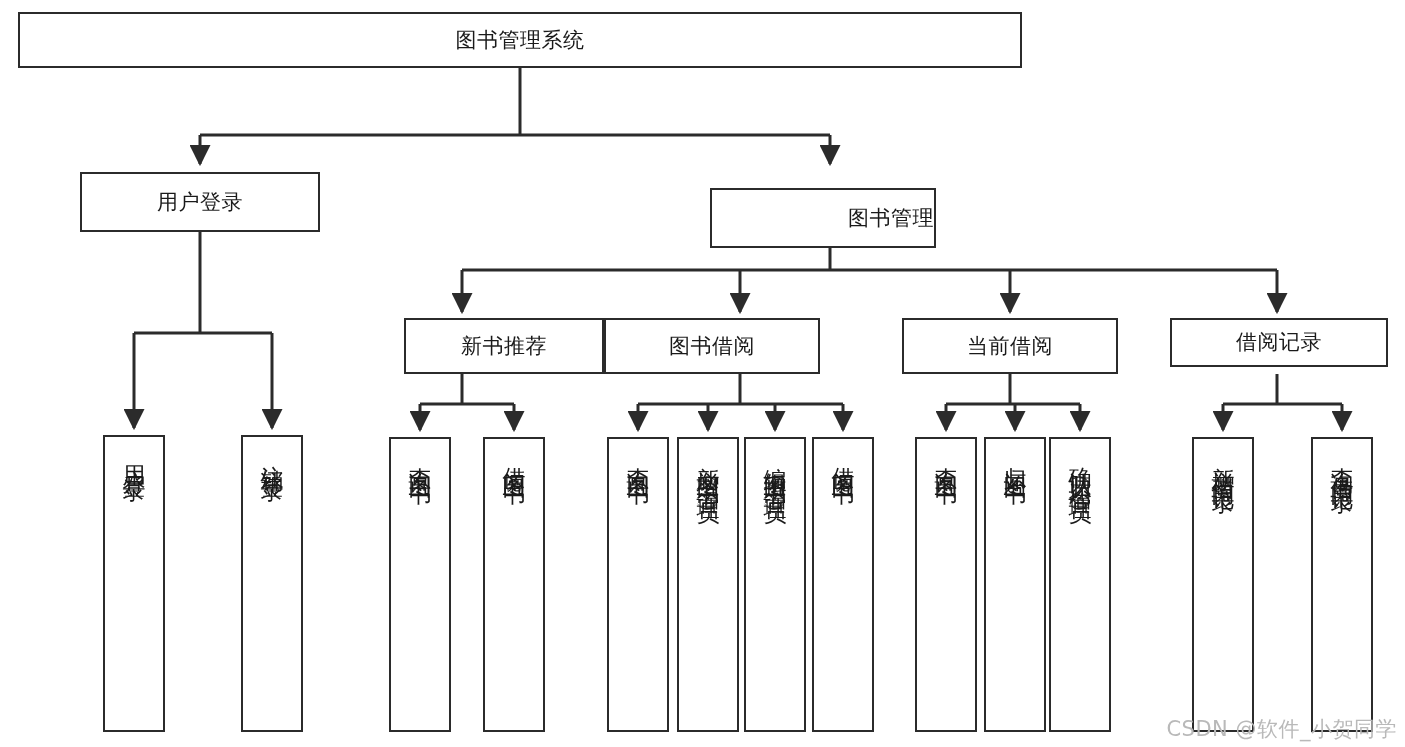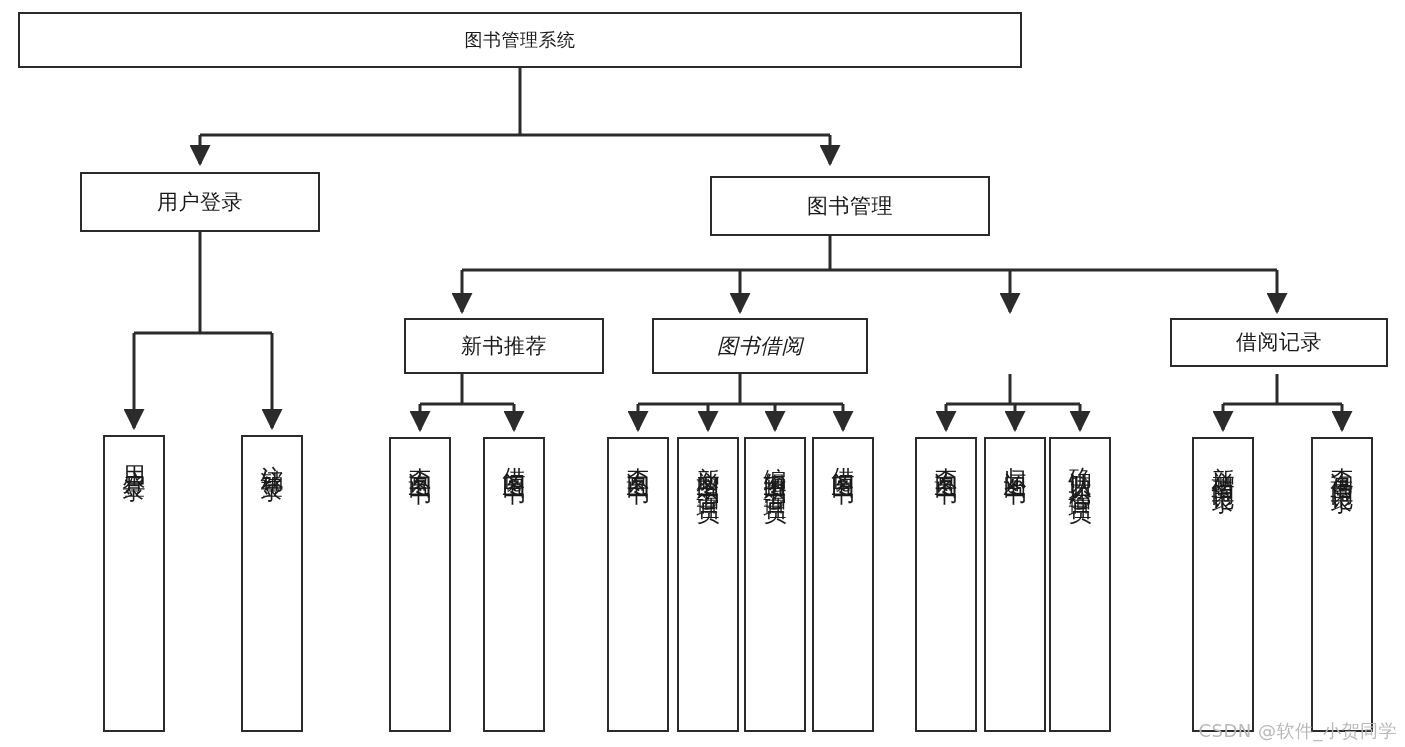--- a/index.html
+++ b/index.html
@@ -40,40 +40,40 @@
     text-align: center;
     line-height: 1.18;
     white-space: nowrap;
   }
   
   .node.horiz .node-label {
     font-size: 21px;
     letter-spacing: 0.5px;
   }
   .node.root .node-label {
-    font-size: 18px;
+    font-size: 21px;
   }
   
   .node.vert {
     align-items: flex-start;
     padding-top: 10px;
   }
   .node.vert .node-label {
     writing-mode: vertical-rl;
     text-orientation: upright;
     font-size: 23px;
     line-height: 1.0;
     letter-spacing: 5px;
     white-space: nowrap;
   }
   #watermark {
     position: absolute;
     right: 8px;
     bottom: 4px;
-    font-size: 18px;
+    font-size: 21px;
     color: #b9b9b9;
     letter-spacing: 0.5px;
     user-select: none;
     white-space: nowrap;
   }
 </style>
 </head>
 <body>
 
 <div id="diagram-root">
@@ -129,32 +129,35 @@
   </svg>
 
   <div class="node root horiz" style="left:18px; top:12px; width:1004px; height:56px;">
     <span class="node-label">图书管理系统</span>
   </div>
 
   <div class="node horiz" style="left:80px; top:172px; width:240px; height:60px;">
     <span class="node-label">用户登录</span>
   </div>
 
-  <div class="node horiz" style="left:710px; top:176px; width:280px; height:60px;">
+  <div class="node horiz" style="left:710px; top:188px; width:226px; height:60px;justify-content:flex-end;">
     <span class="node-label">图书管理</span>
   </div>
 
   <div class="node horiz" style="left:362px; top:318px; width:200px; height:56px;margin-left:42px;">
     <span class="node-label">新书推荐</span>
   </div>
 
-  <div class="node horiz" style="left:652px; top:318px; width:216px; height:56px;font-style:italic;">
+  <div class="node horiz" style="left:604px; top:318px; width:216px; height:56px;">
     <span class="node-label">图书借阅</span>
   </div>
 
+  <div class="node horiz" style="left:902px; top:318px; width:216px; height:56px;">
+    <span class="node-label">当前借阅</span>
+  </div>
 
   <div class="node horiz" style="left:1170px; top:318px; width:218px; height:49px;">
     <span class="node-label">借阅记录</span>
   </div>
 
   <div class="node vert" style="left:103px; top:435px; width:62px; height:297px;">
     <span class="node-label">用户登录</span>
   </div>
 
   <div class="node vert" style="left:241px; top:435px; width:62px; height:297px;">

